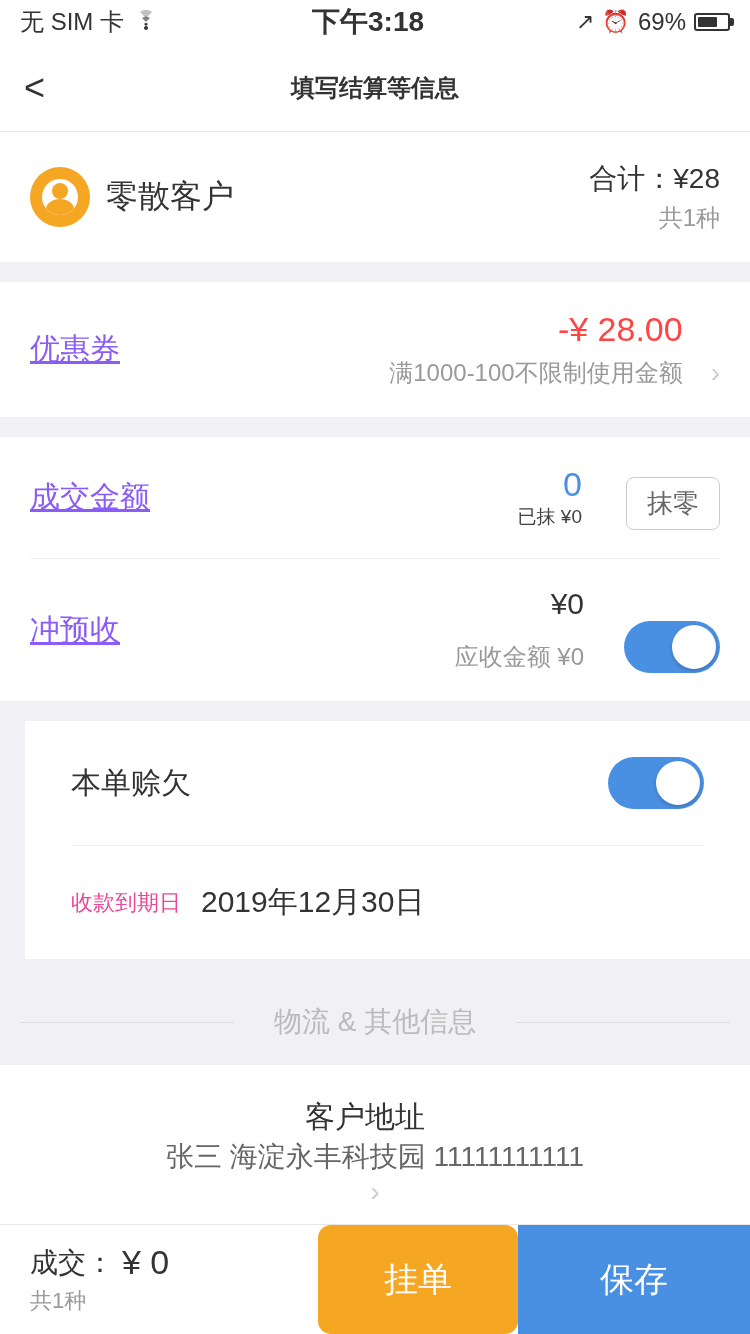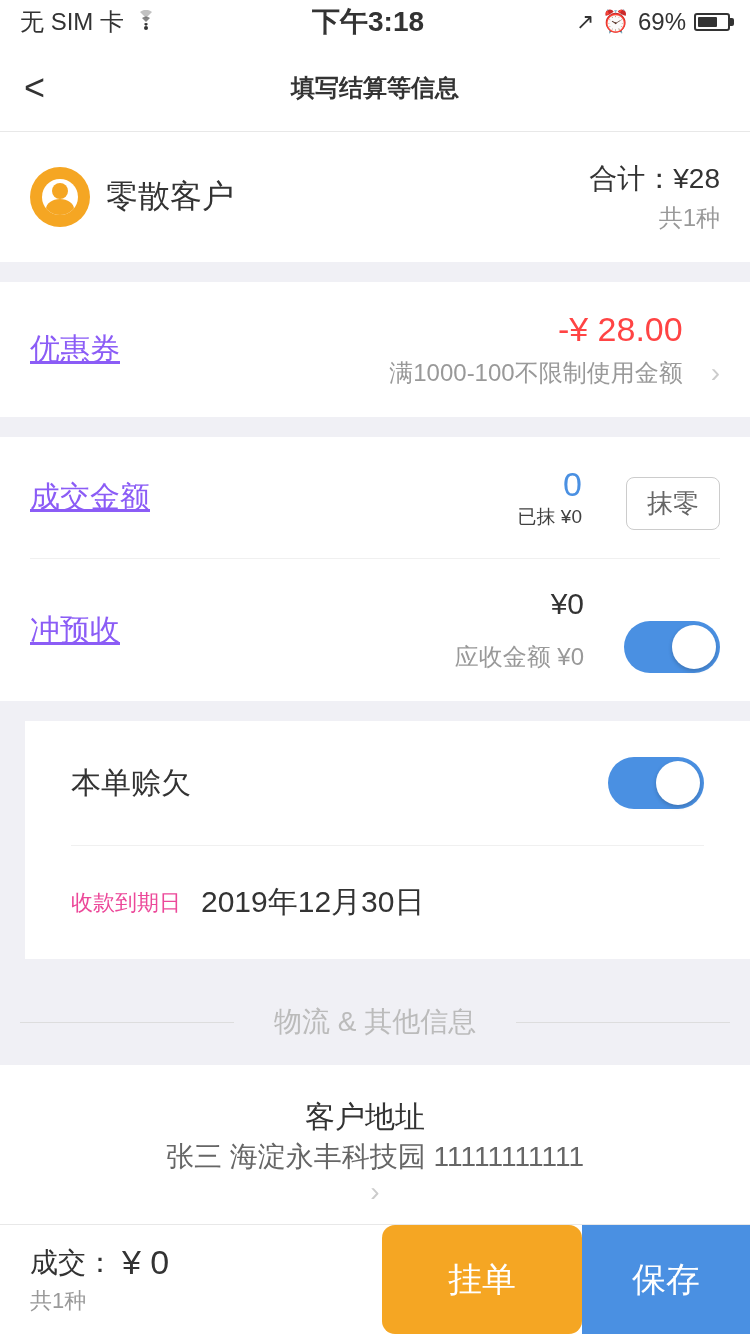--- a/index.html
+++ b/index.html
@@ -384,21 +384,21 @@
       background: #f5a623;
       display: flex;
       align-items: center;
       justify-content: center;
       font-size: 34px;
       color: #fff;
       cursor: pointer;
       border-radius: 13px;
     }
     .btn-save {
-      width: 168px;
+      width: 232px;
       background: #4a90e2;
       display: flex;
       align-items: center;
       justify-content: center;
       font-size: 34px;
       color: #fff;
       cursor: pointer;
     }
   </style>
 </head>

